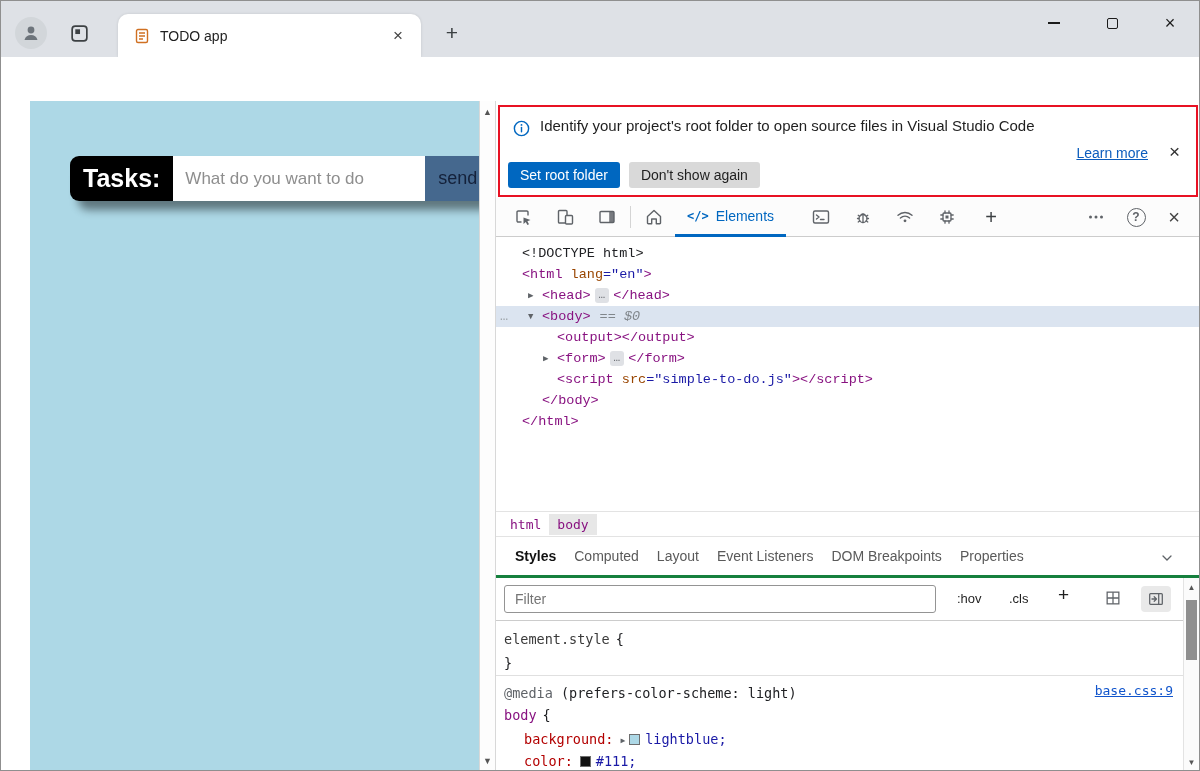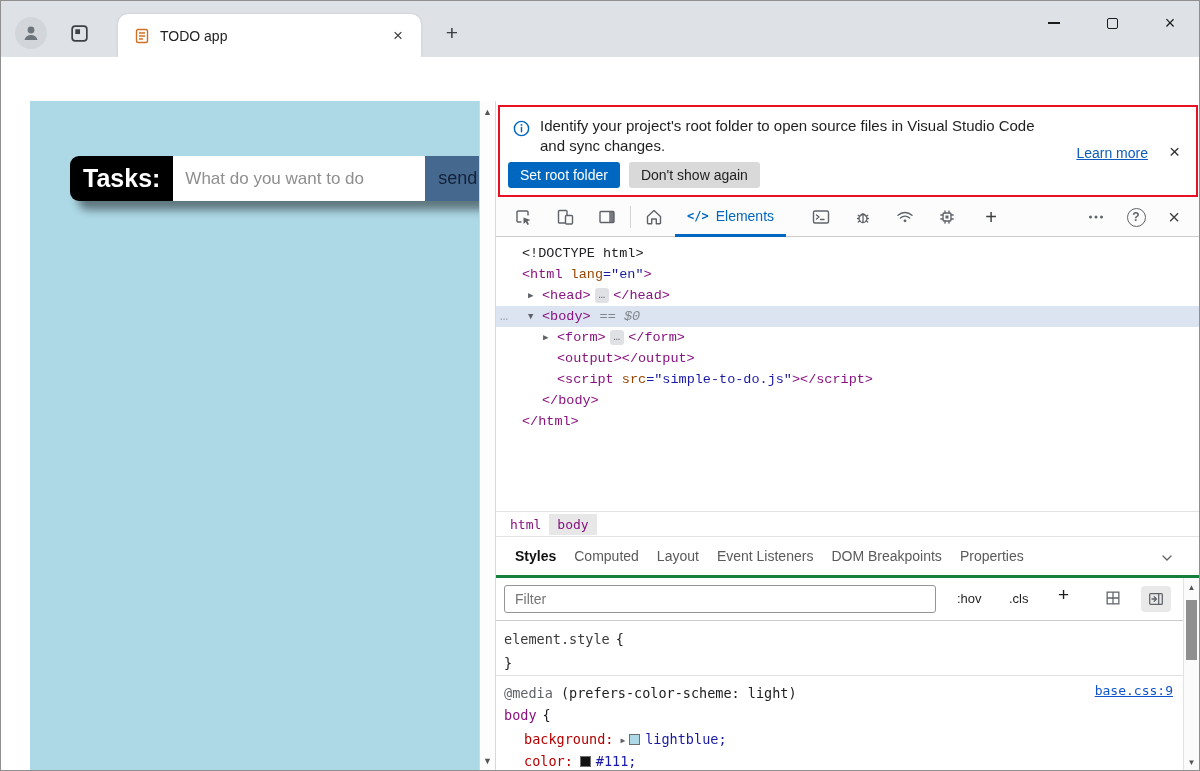--- a/index.html
+++ b/index.html
@@ -259,21 +259,20 @@
     <div class="banner">
       <span class="banner-info">
         <svg width="19" height="19" viewBox="0 0 20 20" fill="none" stroke="currentColor" stroke-width="1.5">
             <circle cx="10" cy="10" r="7.5"></circle>
             <path d="M10 9v4.5" stroke-linecap="round"></path>
             <circle cx="10" cy="6.2" r="1" fill="currentColor" stroke="none"></circle>
           </svg>
       </span>
       <div class="banner-text">
         <div>Identify your project's root folder to open source files in Visual Studio Code</div>
-        <div>and sync changes.</div>
       </div>
       <a class="learn-more">Learn more</a>
       <span class="banner-close">×</span>
       <div class="banner-buttons">
         <button class="btn-primary">Set root folder</button>
         <button class="btn-secondary">Don't show again</button>
       </div>
     </div>
 
     <div class="dt-toolbar">
@@ -344,22 +343,22 @@
         <span class="help-circ">?</span>
       </div>
       <div class="ti dt-close" style="margin-left:12px">×</div>
     </div>
 
     <div class="tree">
       <div class="tl lvl0"><span class="c-doc">&lt;!DOCTYPE html&gt;</span></div>
       <div class="tl lvl0"><span class="c-tag">&lt;html </span><span class="c-attr">lang</span><span class="c-val">="en"</span><span class="c-tag">&gt;</span></div>
       <div class="tl lvl1"><span class="tw">▶</span><span class="c-tag">&lt;head&gt;</span><span class="badge">…</span><span class="c-tag">&lt;/head&gt;</span></div>
       <div class="tl lvl1 sel"><span class="gutter">…</span><span class="tw">▼</span><span class="c-tag">&lt;body&gt;</span><span class="flag">== $0</span></div>
+      <div class="tl lvl2"><span class="c-tag">&lt;output&gt;&lt;/output&gt;</span></div>
       <div class="tl lvl2a"><span class="tw">▶</span><span class="c-tag">&lt;form&gt;</span><span class="badge">…</span><span class="c-tag">&lt;/form&gt;</span></div>
-      <div class="tl lvl2"><span class="c-tag">&lt;output&gt;&lt;/output&gt;</span></div>
       <div class="tl lvl2"><span class="c-tag">&lt;script </span><span class="c-attr">src</span><span class="c-val">="simple-to-do.js"</span><span class="c-tag">&gt;&lt;/script&gt;</span></div>
       <div class="tl lvl1t"><span class="c-tag">&lt;/body&gt;</span></div>
       <div class="tl lvl0"><span class="c-tag">&lt;/html&gt;</span></div>
     </div>
 
     <div class="breadcrumb">
       <span class="crumb">html</span>
       <span class="crumb selcrumb">body</span>
     </div>
 

